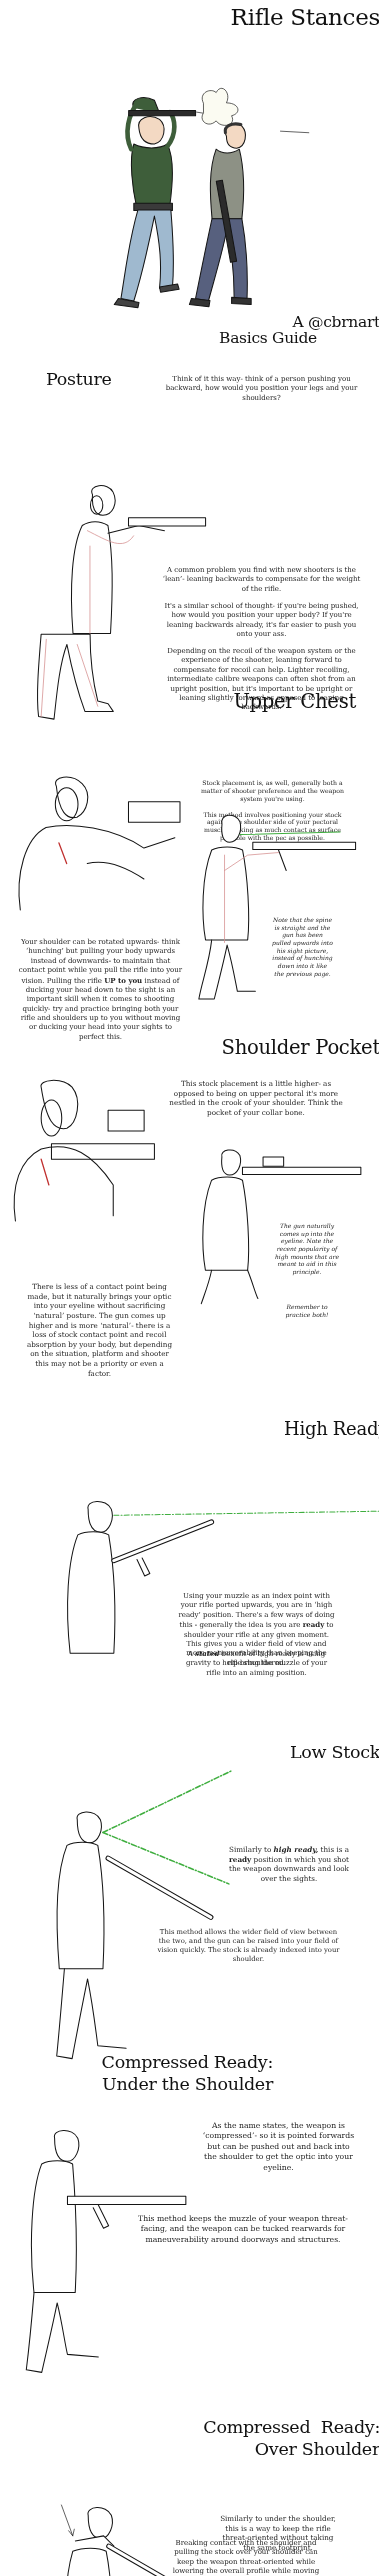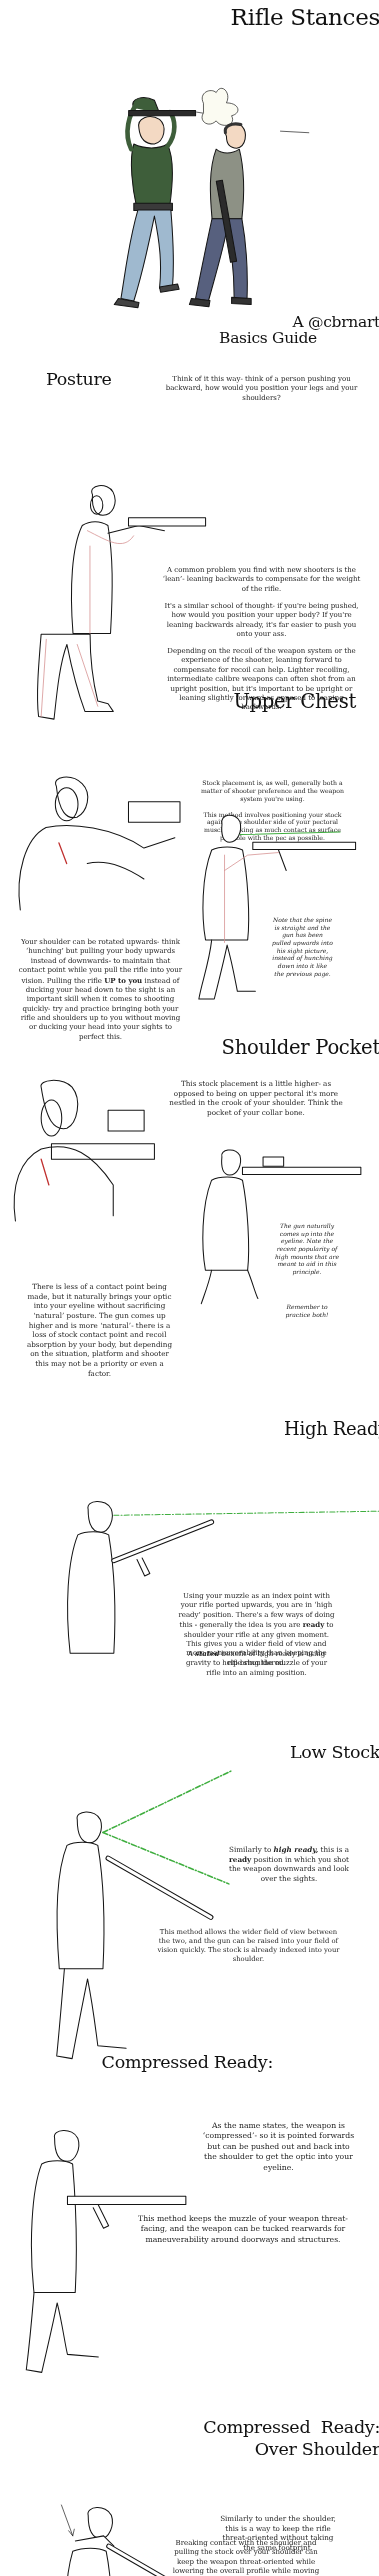--- a/index.html
+++ b/index.html
@@ -164,20 +164,21 @@
   <path d="M115 85 L315 200" style="stroke-width:6;stroke:#fff"></path>
   <path d="M30 300 C25 360 20 420 15 470 L45 475 C55 420 65 370 75 320 C85 370 90 410 95 450 L150 455" class="fillw"></path>
 </svg>
 
 <div class="abs body" style="left:227px;top:1845px;width:124px;font-size:7.2px;"><span>Similarly to </span><b class="ital">high ready,</b><span> this is a </span><b>ready</b><span> position in which you shot the weapon downwards and look over the sights.</span></div>
 
 <div class="abs body" style="left:157px;top:1928px;width:183px;font-size:6.8px;">This method allows the wider field of view between the two, and the gun can be raised into your field of vision quickly. The stock is already indexed into your shoulder.</div>
 
 <div class="abs title h1" style="left:57px;top:2052px;width:216px;font-size:17.5px;line-height:1.25;">
   <div>Compressed Ready:</div>
+  <div>Under the Shoulder</div>
 </div>
 
 <svg class="fig" style="left:15.5px;top:2133px;" width="175" height="242" viewBox="0 0 340 470">
   <path d="M75 10 C70 -8 110 -12 120 10 C127 30 115 55 100 55 C83 55 75 40 75 10 Z" class="fillw"></path>
   <path d="M50 60 C30 110 25 220 35 310 L115 310 C120 220 115 120 110 60 C95 52 65 52 50 60 Z" class="fillw"></path>
   <rect x="100" y="123" width="230" height="16" class="fillw"></rect>
   <path d="M160 140 L180 180 L170 185 L150 145"></path>
   <path d="M35 310 C30 370 25 420 20 460 L50 465 C60 420 70 380 80 330 C90 370 95 410 100 430 L160 435" class="fillw"></path>
 </svg>
 

